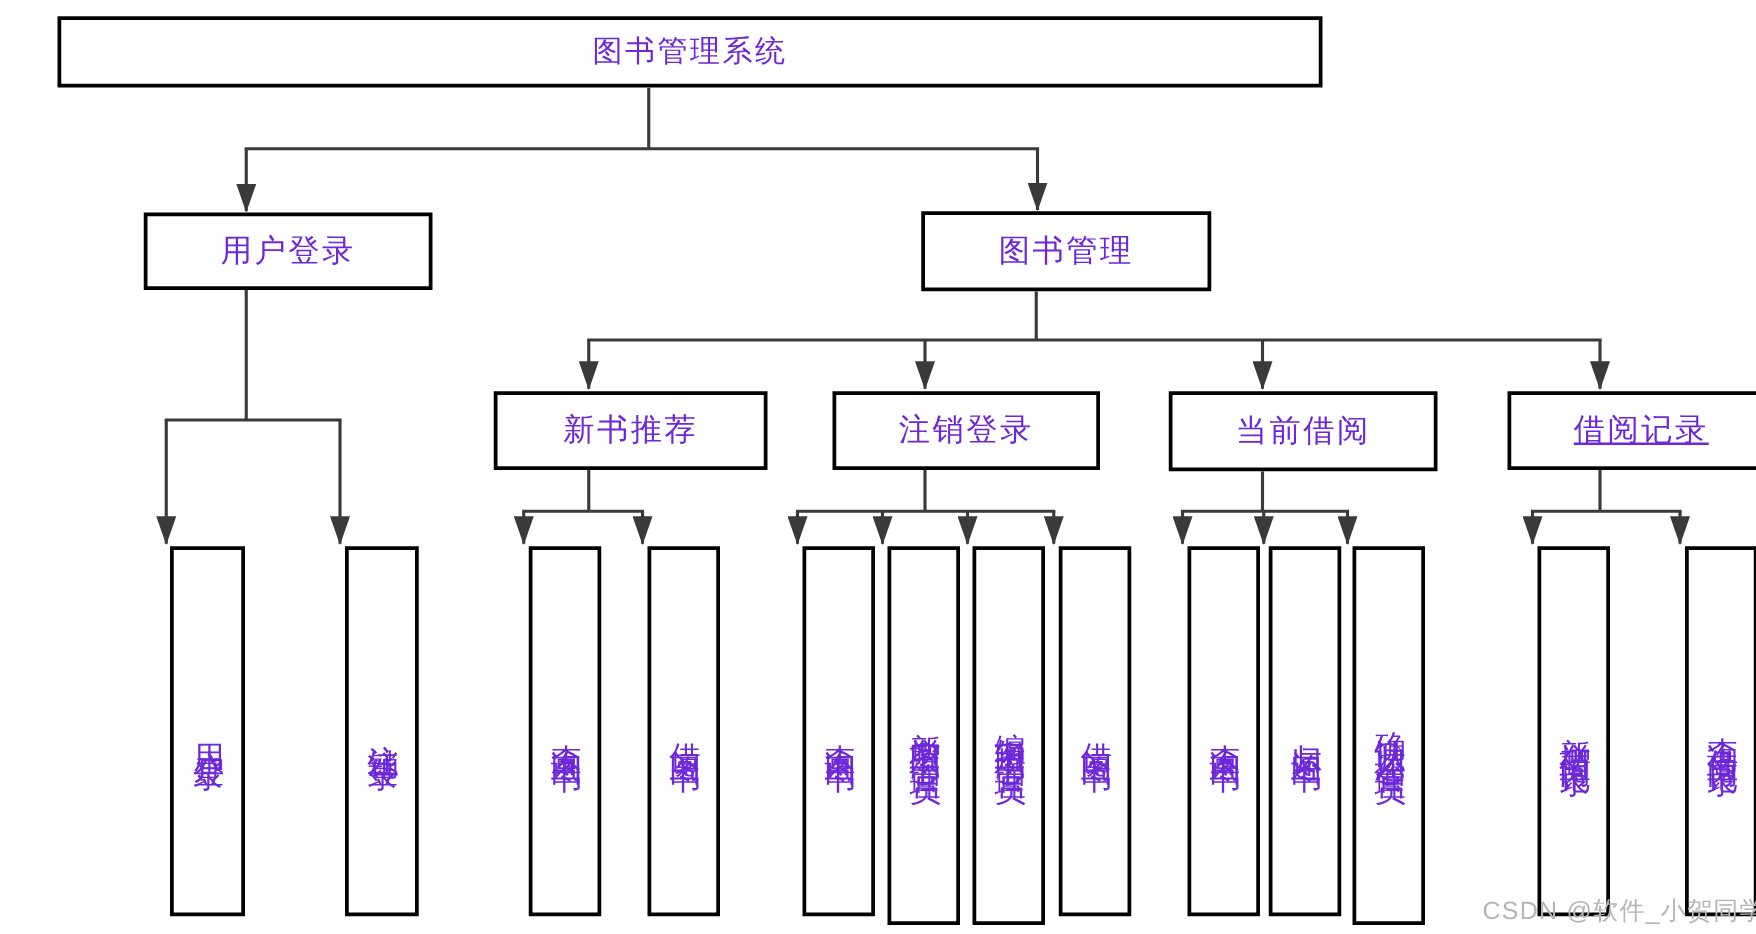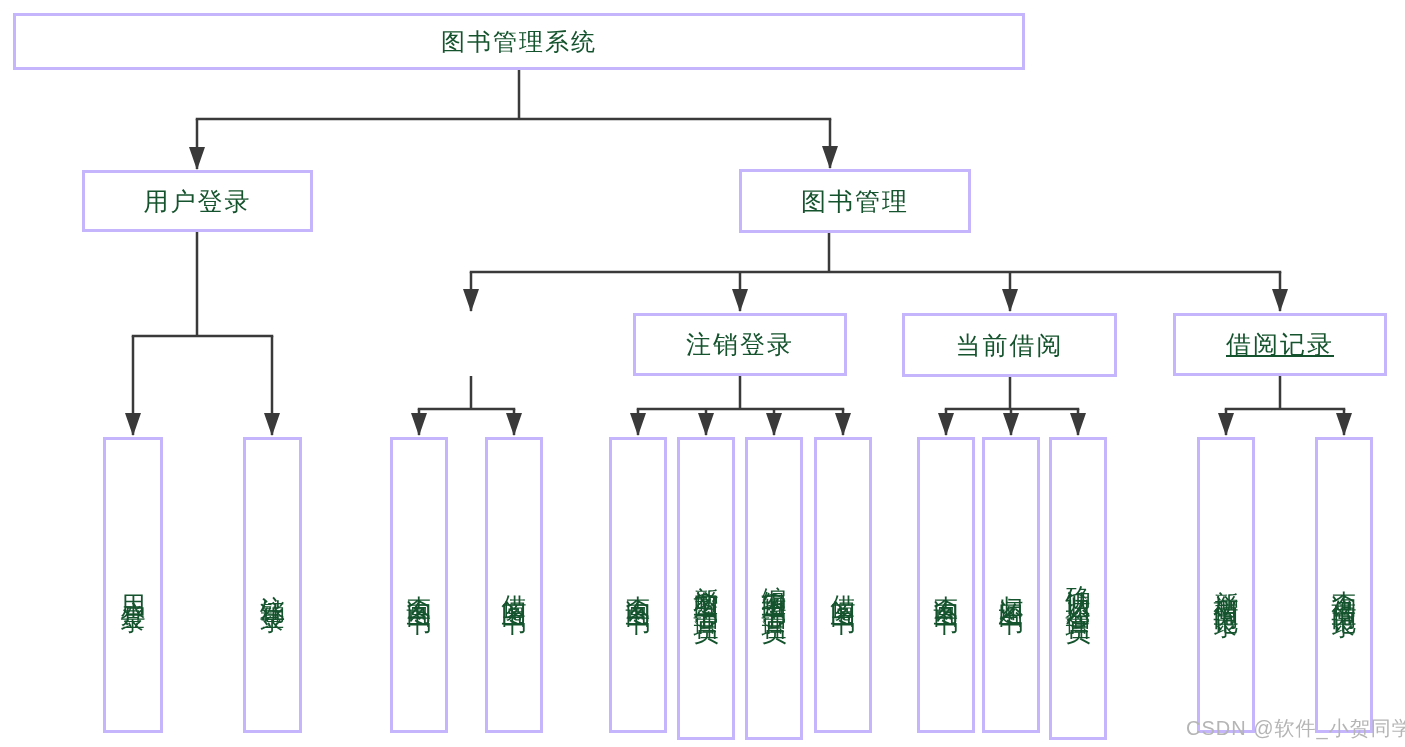--- a/index.html
+++ b/index.html
@@ -14,29 +14,30 @@
   #connectors {
     position: absolute;
     left: 0; top: 0;
     width: 1405px; height: 747px;
     z-index: 0;
   }
   .node {
     position: absolute;
     box-sizing: border-box;
     background: #ffffff;
-    border: 3px solid #c4b5fd;
+    border: 3px solid #000000;
     display: flex;
     align-items: center;
     justify-content: center;
-    color: #14532d;
+    color: #6d28d9;
     font-size: 25px;
     letter-spacing: 2px;
     z-index: 1;
     line-height: 1;
+    margin-left: 33px;
   }
   .node.root { font-size: 24px; }
   .node.vert {
     writing-mode: vertical-rl;
     letter-spacing: 5px;
     font-size: 25px;
     padding: 4px 0;
   }
   #watermark {
     position: absolute;
@@ -93,22 +94,23 @@
 
       <path d="M1280,376 V409 M1224.75,409 H1345.25"></path>
       <line x1="1226" y1="409" x2="1226" y2="435" marker-end="url(#ah)"></line>
       <line x1="1344" y1="409" x2="1344" y2="435" marker-end="url(#ah)"></line>
     </g>
   </svg>
 
   <div class="node root" style="left:13px; top:13px; width:1012px; height:57px;">图书管理系统</div>
 
   <div class="node" style="left:82px; top:170px; width:231px; height:62px;">用户登录</div>
-  <div class="node" style="left:739px; top:169px; width:232px; height:64px;">图书管理</div>
+  <div class="node" style="left:704px; top:169px; width:232px; height:64px;">图书管理</div>
 
+  <div class="node" style="left:362px; top:313px; width:219px; height:63px;">新书推荐</div>
   <div class="node" style="left:633px; top:313px; width:214px; height:63px;">注销登录</div>
   <div class="node" style="left:902px; top:313px; width:215px; height:64px;">当前借阅</div>
   <div class="node" style="left:1173px; top:313px; width:214px; height:63px;text-decoration:underline;">借阅记录</div>
 
   <div class="node vert" style="left:103px; top:437px; width:60px; height:296px;">用户登录</div>
   <div class="node vert" style="left:243px; top:437px; width:59px; height:296px;">注销登录</div>
 
   <div class="node vert" style="left:390px; top:437px; width:58px; height:296px;">查询图书</div>
   <div class="node vert" style="left:485px; top:437px; width:58px; height:296px;">借阅图书</div>
 

